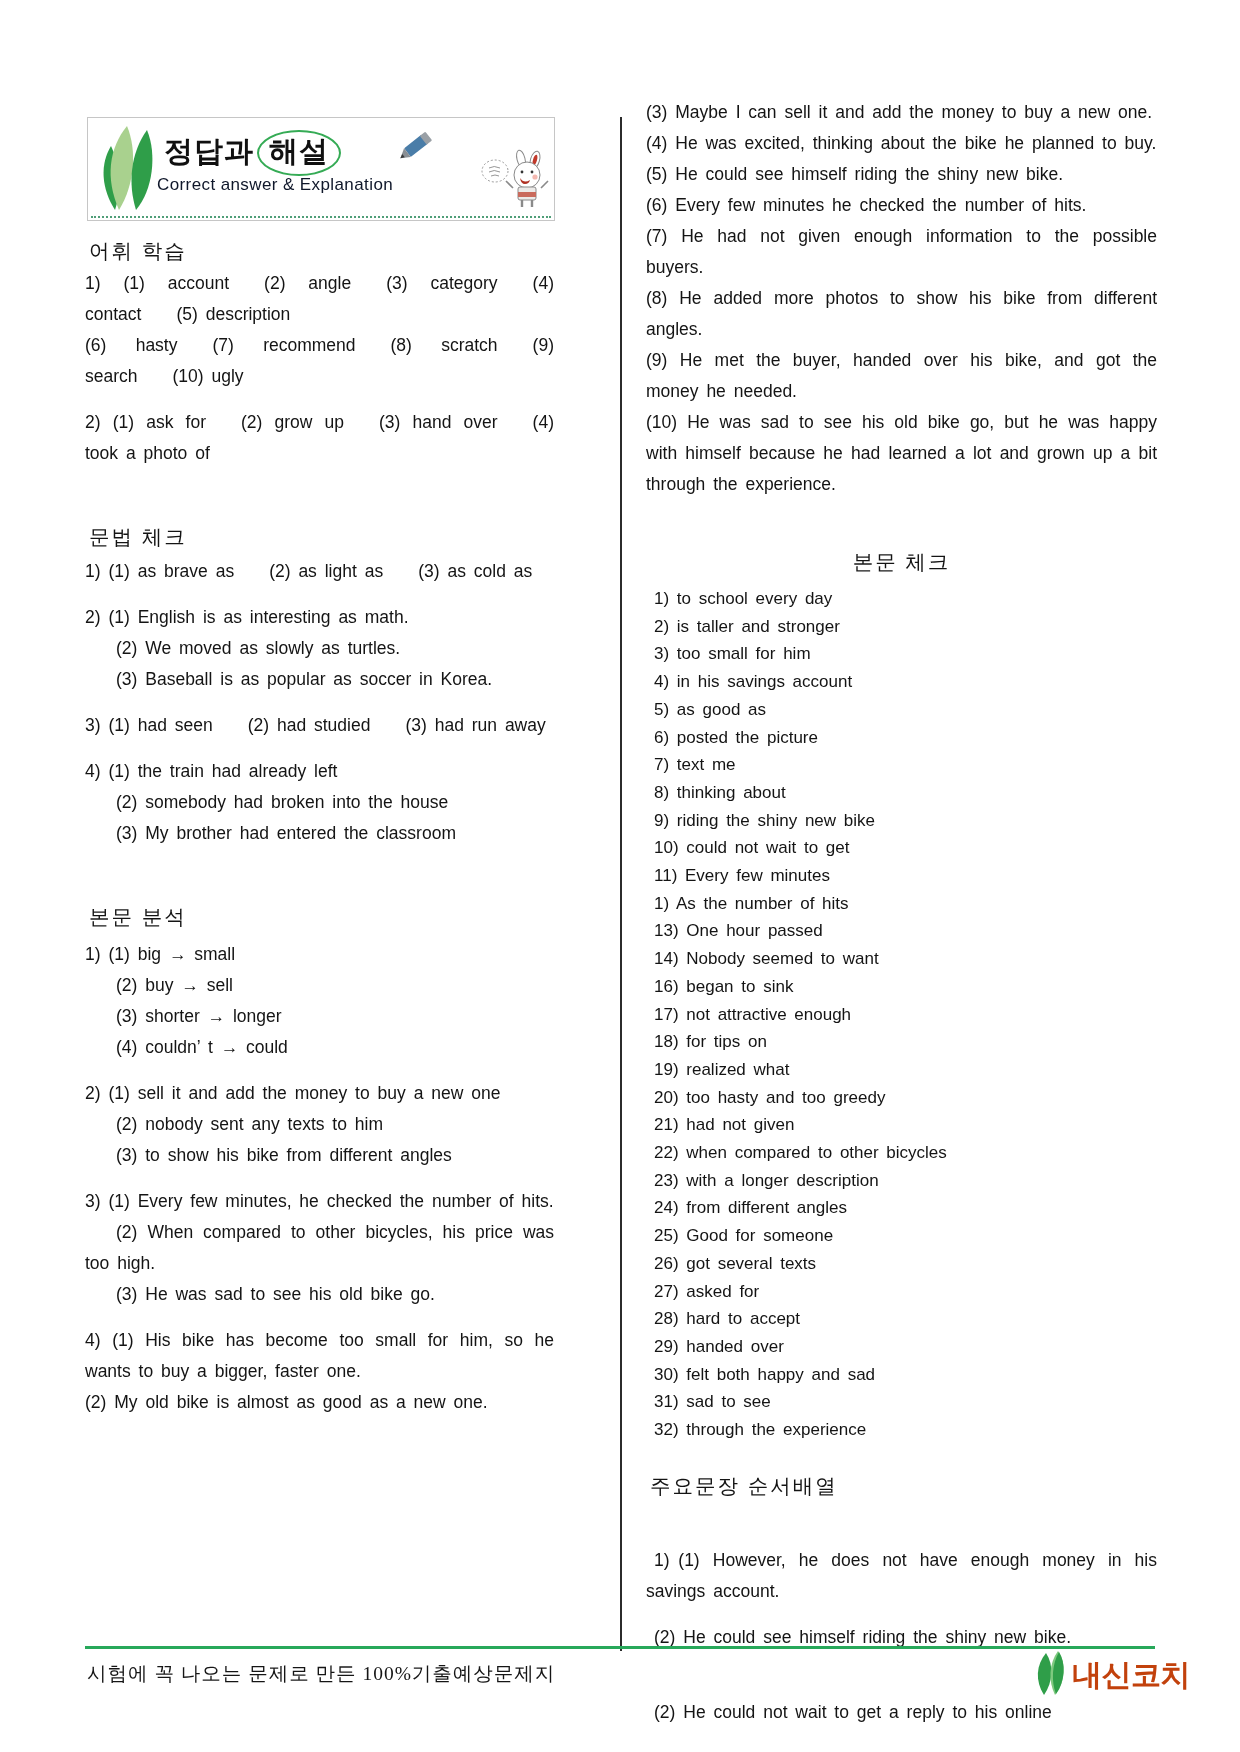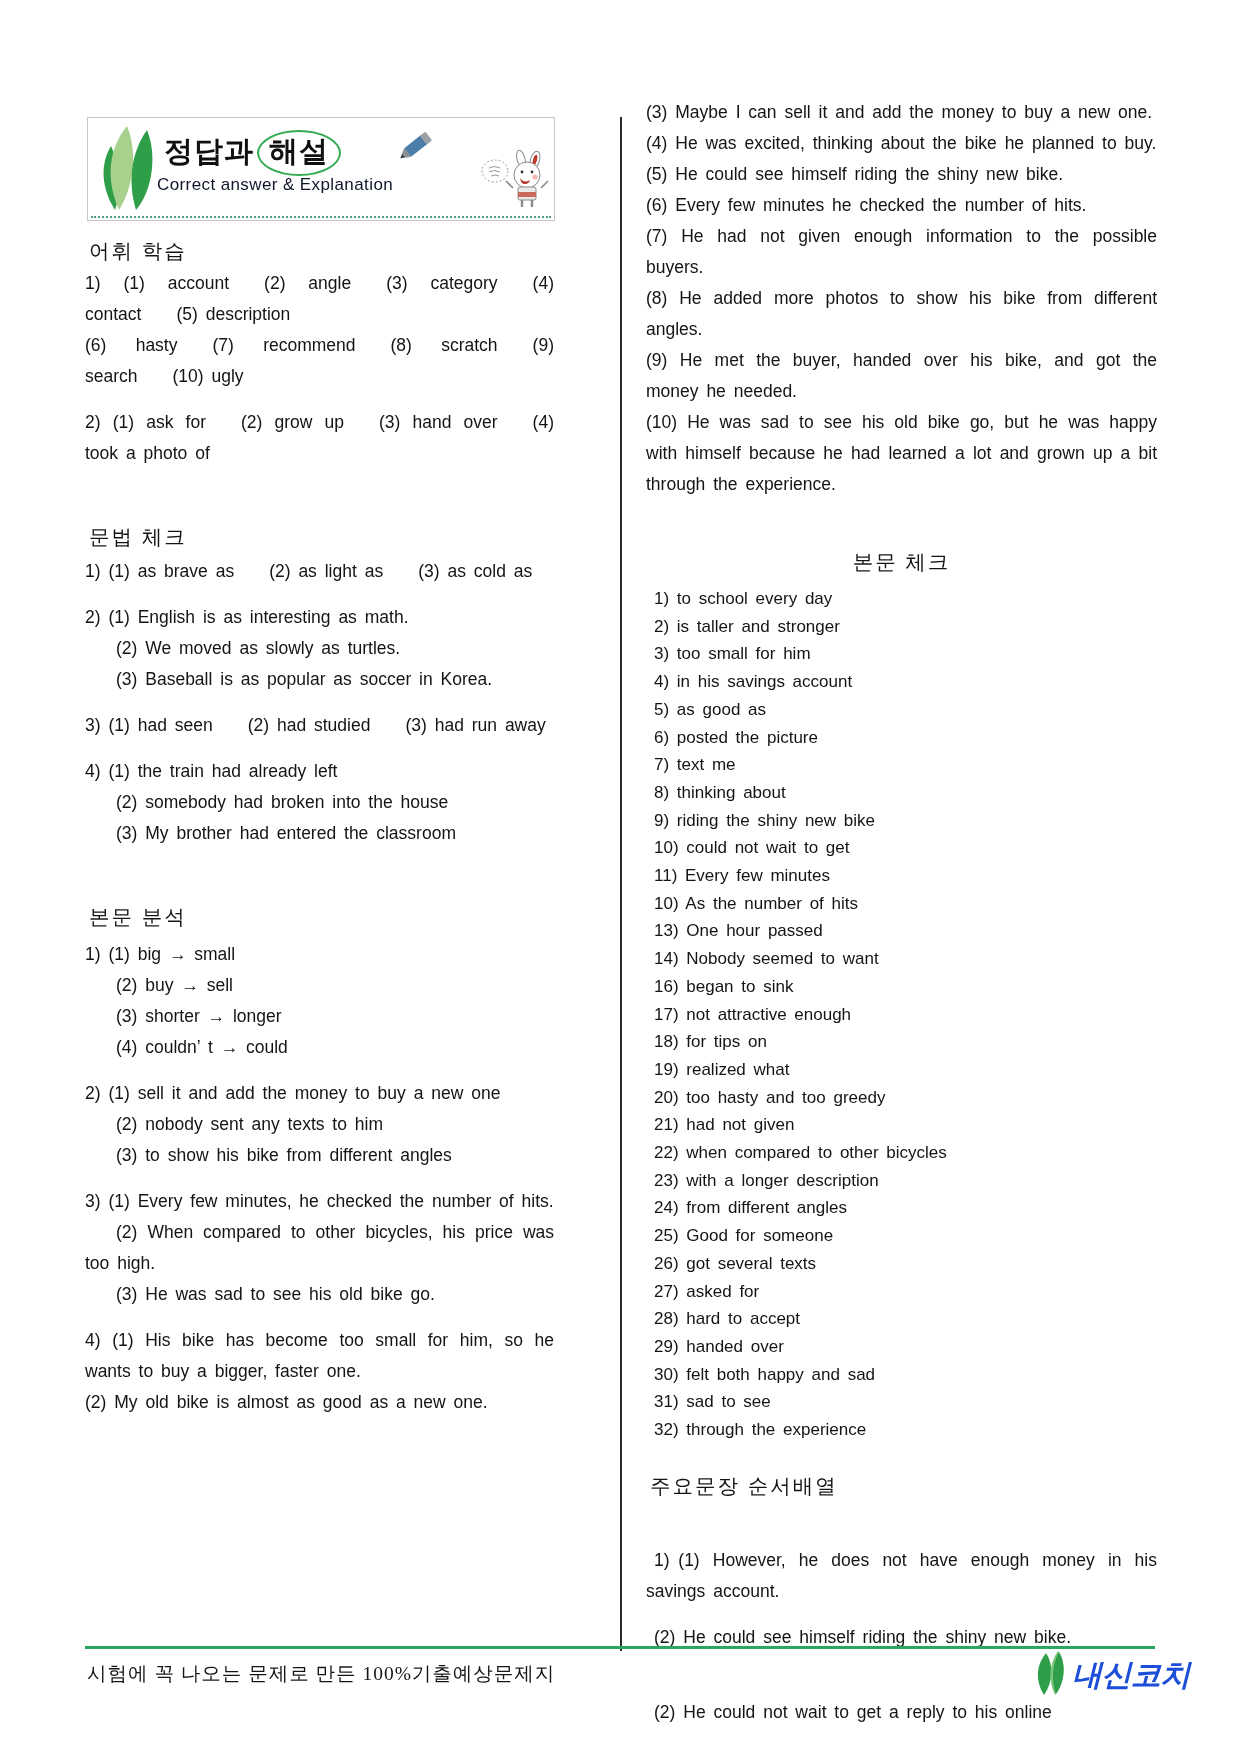--- a/index.html
+++ b/index.html
@@ -33,21 +33,21 @@
   .mt-c{margin-top:30px;margin-bottom:5px;}
   .mb-v{margin-bottom:2px;}
   .mb-n{margin-bottom:7px;}
   .cl{font-size:17px;line-height:19.7px;text-align:left;word-spacing:3px;margin:8px;}
 
   
   .fline{position:absolute;left:85px;top:1646px;width:1070px;height:2.5px;background:#27a85a;}
   .ftag{position:absolute;left:87px;top:1660px;font-family:"Liberation Serif","DejaVu Serif",serif;
         font-size:19.5px;letter-spacing:1px;color:#151515;white-space:nowrap;}
   .fbrand{position:absolute;left:1032px;top:1649px;display:flex;align-items:center;gap:2px;}
-  .fbrand-text{font-size:30px;font-weight:800;letter-spacing:-.5px;color:#1d4ed8;font-style:italic;}
+  .fbrand-text{font-size:30px;font-weight:800;letter-spacing:-.5px;color:#c2410c;}
 </style>
 </head>
 <body>
 
 <div class="page">
 
   <div class="hbox">
     <span class="leaves">
       <svg width="64" height="92" viewBox="0 0 64 92">
         <path d="M16 24 C 5 42, 6 66, 20 88 C 27 68, 26 44, 16 24 Z" fill="#2f9e49"></path>
@@ -136,21 +136,21 @@
     <div class="cl">2) is taller and stronger</div>
     <div class="cl">3) too small for him</div>
     <div class="cl">4) in his savings account</div>
     <div class="cl">5) as good as</div>
     <div class="cl">6) posted the picture</div>
     <div class="cl">7) text me</div>
     <div class="cl">8) thinking about</div>
     <div class="cl">9) riding the shiny new bike</div>
     <div class="cl">10) could not wait to get</div>
     <div class="cl">11) Every few minutes</div>
-    <div class="cl">10) As the number of hits</div>
+    <div class="cl">1) As the number of hits</div>
     <div class="cl">13) One hour passed</div>
     <div class="cl">14) Nobody seemed to want</div>
     <div class="cl">16) began to sink</div>
     <div class="cl">17) not attractive enough</div>
     <div class="cl">18) for tips on</div>
     <div class="cl">19) realized what</div>
     <div class="cl">20) too hasty and too greedy</div>
     <div class="cl">21) had not given</div>
     <div class="cl">22) when compared to other bicycles</div>
     <div class="cl">23) with a longer description</div>

